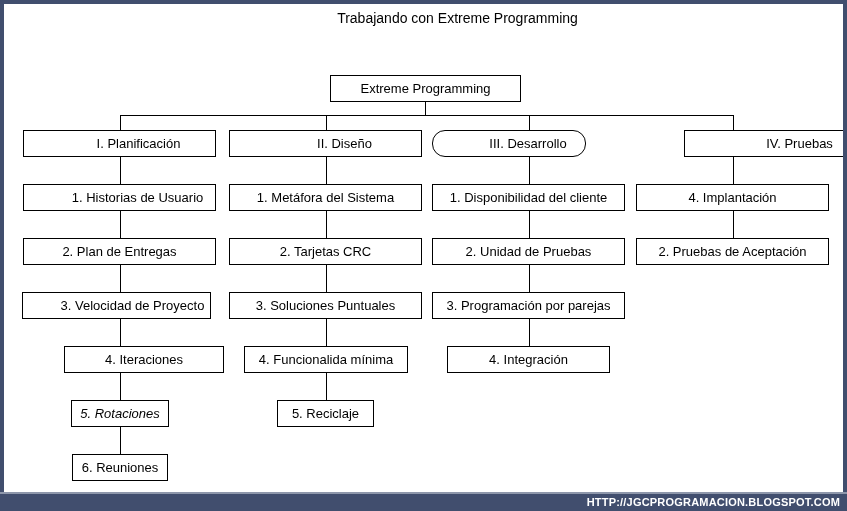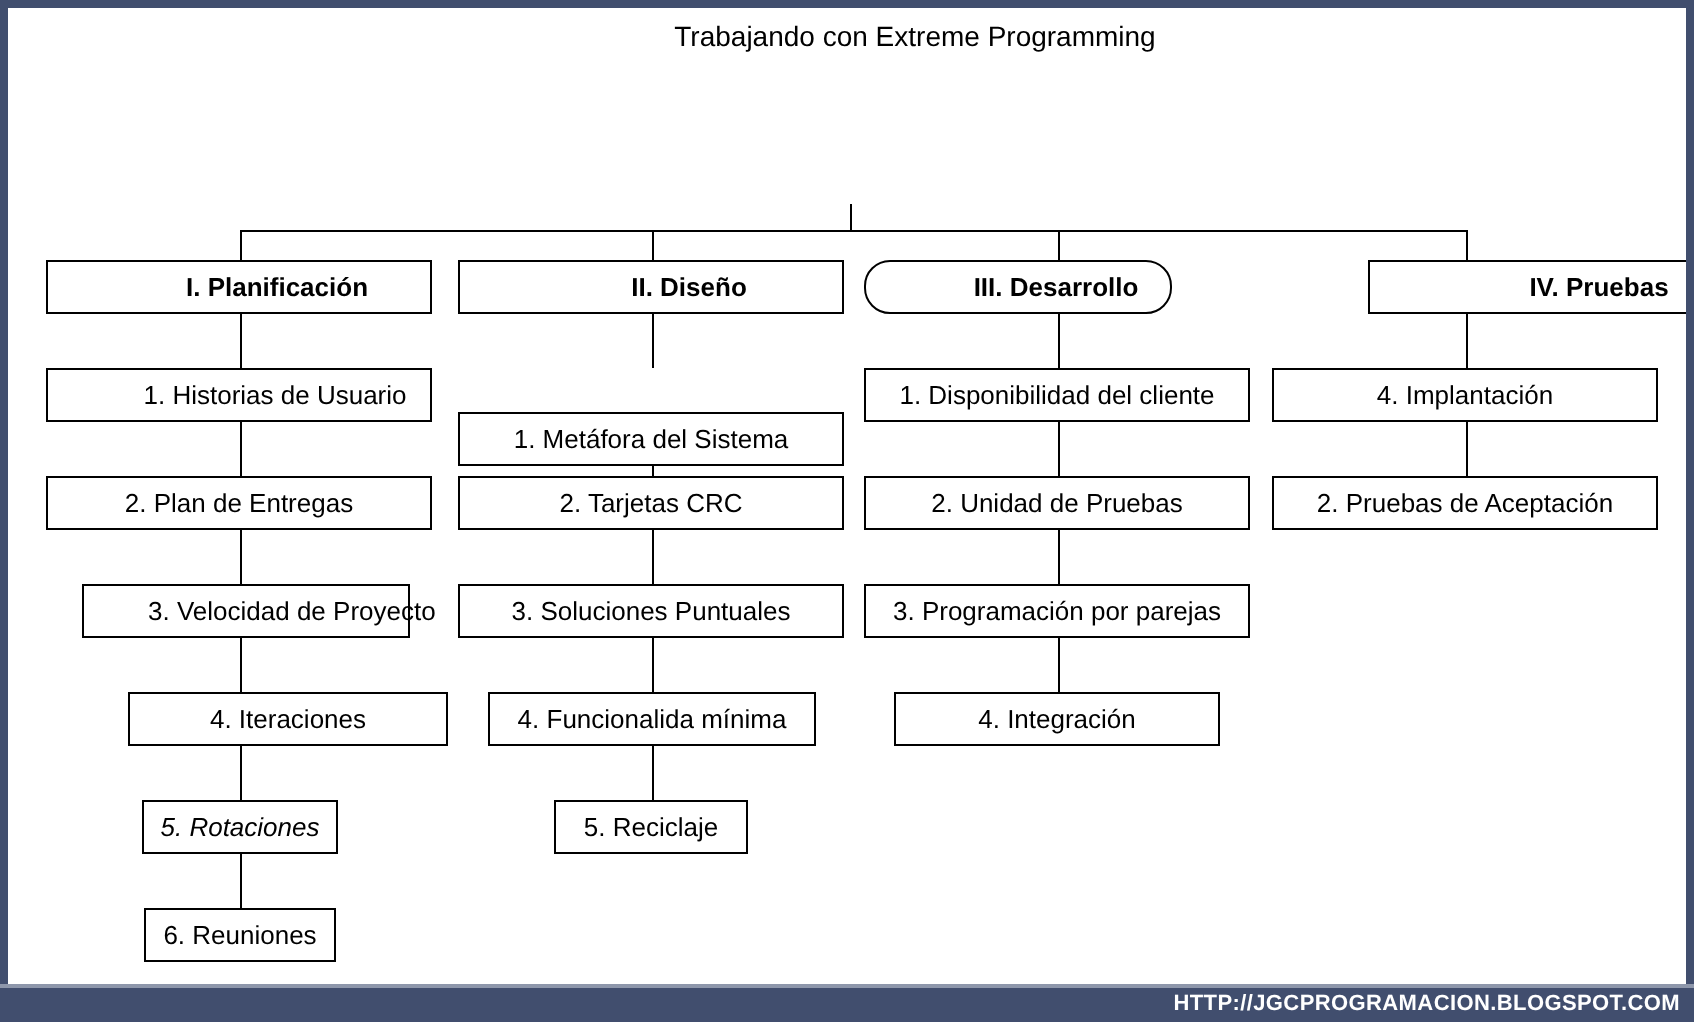--- a/index.html
+++ b/index.html
@@ -33,21 +33,21 @@
     box-sizing: border-box;
     height: 27px;
     background: #ffffff;
     border: 1px solid #000000;
     text-align: center;
     line-height: 25px;
     font-size: 13px;
     white-space: nowrap;
     z-index: 2;
   }
-  .box.header { font-weight: bold; padding-left: 38px; }
+  .box.header { font-weight: normal; padding-left: 38px; }
   .conn {
     position: absolute;
     background: #000000;
     z-index: 1;
   }
   .footer-bar {
     position: absolute;
     left: 0; right: 0; bottom: 0;
     height: 17px;
     background: var(--accent, #414e6e);
@@ -64,42 +64,43 @@
   }
 </style>
 </head>
 <body>
 
 <div class="page">
   <div class="frame"></div>
 
   <div class="title">Trabajando con Extreme Programming</div>
 
+  <div class="box" style="left:330px; top:75px; width:191px;">Extreme Programming</div>
 
   <div id="chart">
       <div class="conn" style="left: 425px; top: 102px; width: 1px; height: 14px;"></div>
       <div class="conn" style="left: 119.5px; top: 115px; width: 613px; height: 1px;"></div>
       <div class="conn" style="left: 120px; top: 115px; width: 1px; height: 15px;"></div>
       <div class="box header" style="left: 23px; top: 130px; width: 193px;">I. Planificación</div>
       <div class="conn" style="left: 120px; top: 157px; width: 1px; height: 27px;"></div>
       <div class="box" style="left: 23px; top: 184px; width: 193px; padding-left: 36px;">1. Historias de Usuario</div>
       <div class="conn" style="left: 120px; top: 211px; width: 1px; height: 27px;"></div>
       <div class="box" style="left: 23px; top: 238px; width: 193px;">2. Plan de Entregas</div>
       <div class="conn" style="left: 120px; top: 265px; width: 1px; height: 27px;"></div>
-      <div class="box" style="left: 41px; top: 292px; width: 164px; padding-left: 32px;">3. Velocidad de Proyecto</div>
+      <div class="box" style="left: 22px; top: 292px; width: 189px; padding-left: 32px;">3. Velocidad de Proyecto</div>
       <div class="conn" style="left: 120px; top: 319px; width: 1px; height: 27px;"></div>
       <div class="box" style="left: 40px; top: 346px; width: 160px; margin-left: 24px;">4. Iteraciones</div>
       <div class="conn" style="left: 120px; top: 373px; width: 1px; height: 27px;"></div>
       <div class="box" style="left: 71px; top: 400px; width: 98px; font-style: italic;">5. Rotaciones</div>
       <div class="conn" style="left: 120px; top: 427px; width: 1px; height: 27px;"></div>
       <div class="box" style="left: 72px; top: 454px; width: 96px;">6. Reuniones</div>
       <div class="conn" style="left: 326px; top: 115px; width: 1px; height: 15px;"></div>
       <div class="box header" style="left: 229px; top: 130px; width: 193px;">II. Diseño</div>
       <div class="conn" style="left: 326px; top: 157px; width: 1px; height: 27px;"></div>
-      <div class="box" style="left: 229px; top: 184px; width: 193px; margin-top: 22px;">1. Metáfora del Sistema</div>
+      <div class="box" style="left: 229px; top: 184px; width: 193px;">1. Metáfora del Sistema</div>
       <div class="conn" style="left: 326px; top: 211px; width: 1px; height: 27px;"></div>
       <div class="box" style="left: 229px; top: 238px; width: 193px;">2. Tarjetas CRC</div>
       <div class="conn" style="left: 326px; top: 265px; width: 1px; height: 27px;"></div>
       <div class="box" style="left: 229px; top: 292px; width: 193px;">3. Soluciones Puntuales</div>
       <div class="conn" style="left: 326px; top: 319px; width: 1px; height: 27px;"></div>
       <div class="box" style="left: 244px; top: 346px; width: 164px;">4. Funcionalida mínima</div>
       <div class="conn" style="left: 326px; top: 373px; width: 1px; height: 27px;"></div>
       <div class="box" style="left: 277px; top: 400px; width: 97px;">5. Reciclaje</div>
       <div class="conn" style="left: 529px; top: 115px; width: 1px; height: 15px;"></div>
       <div class="box header" style="left: 432px; top: 130px; width: 154px; border-radius: 13px;">III. Desarrollo</div>

